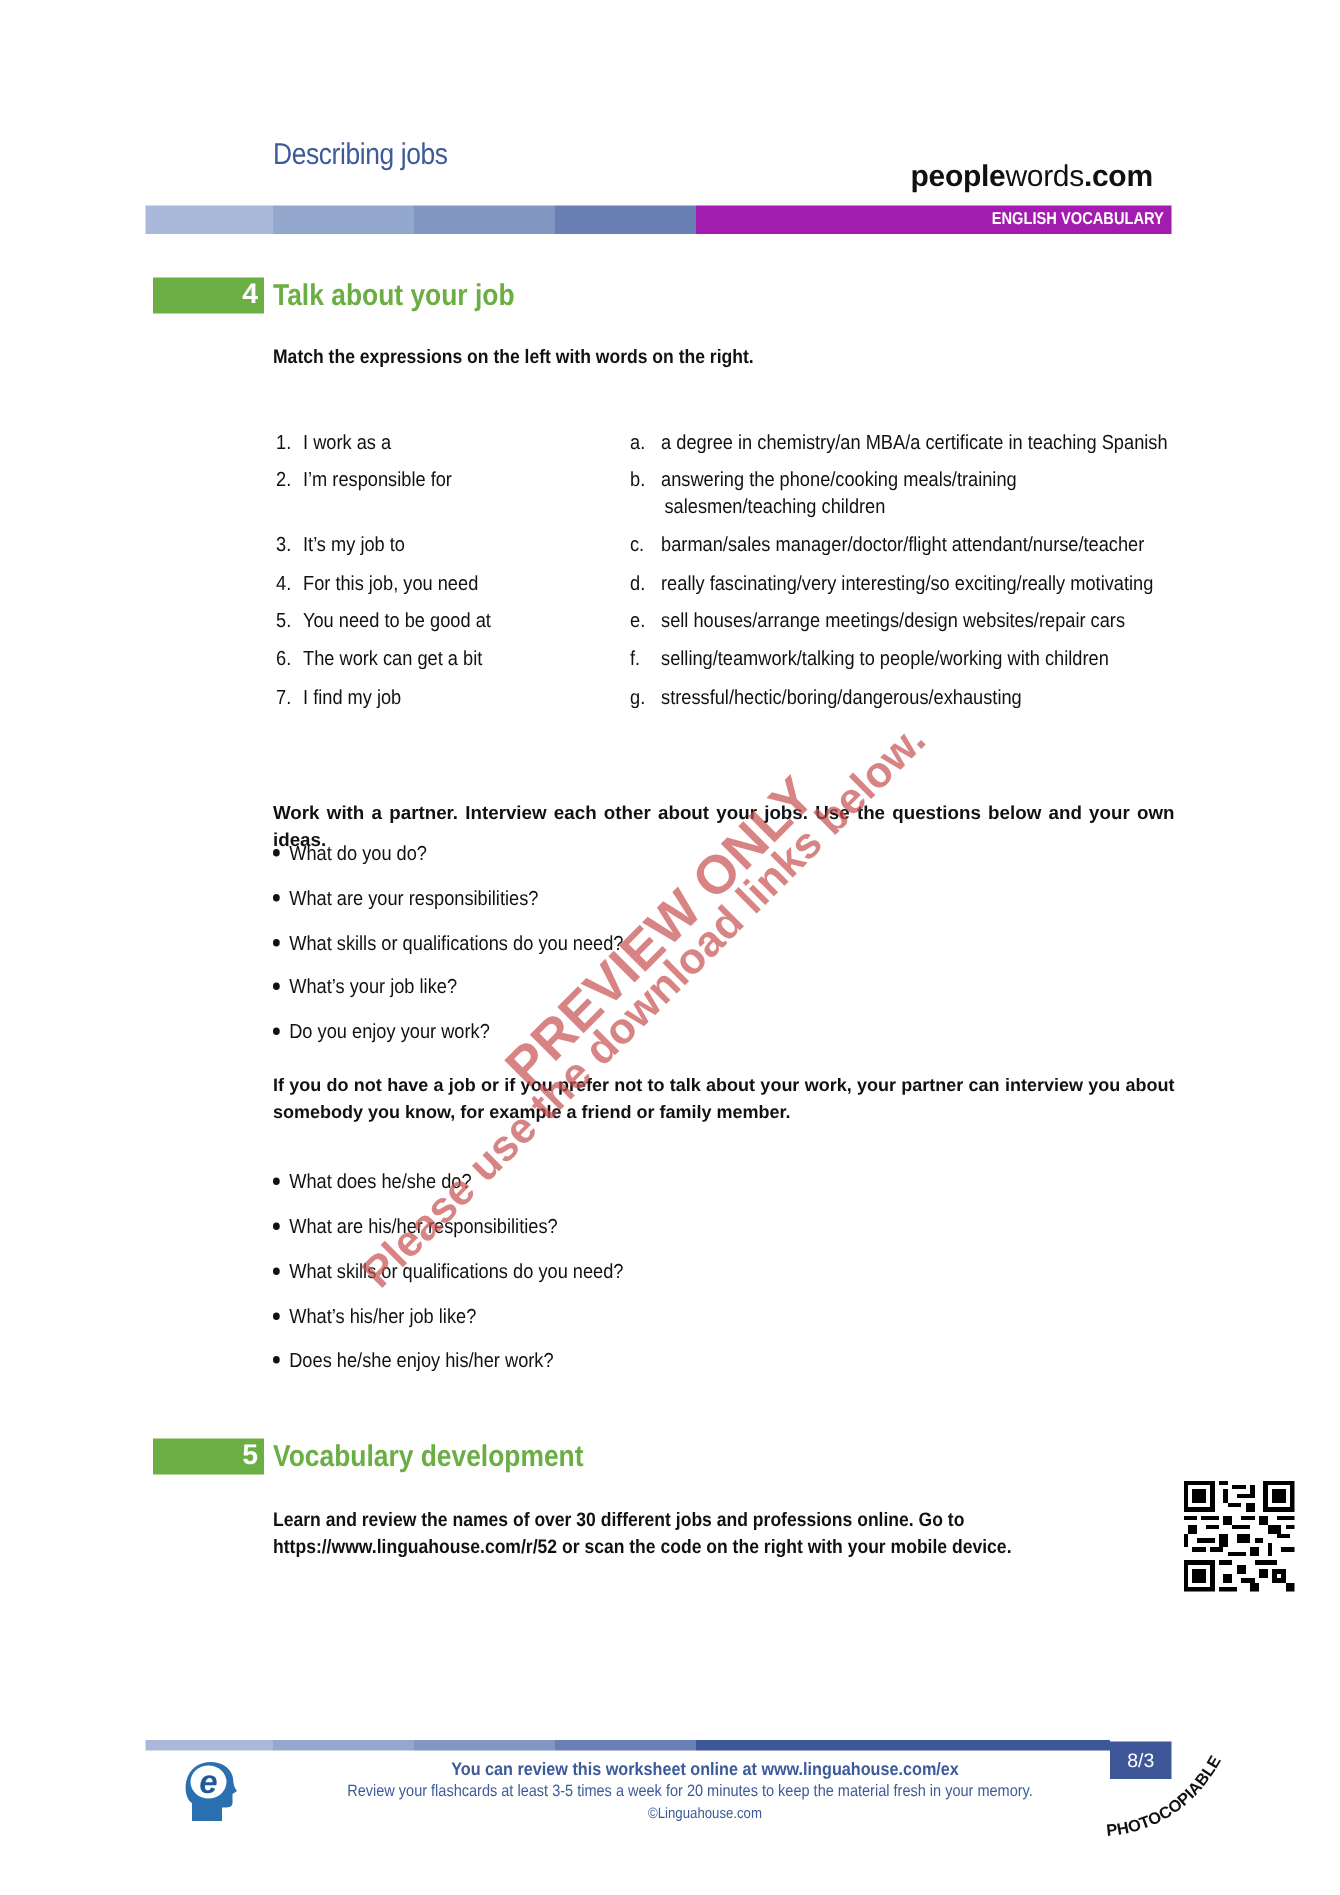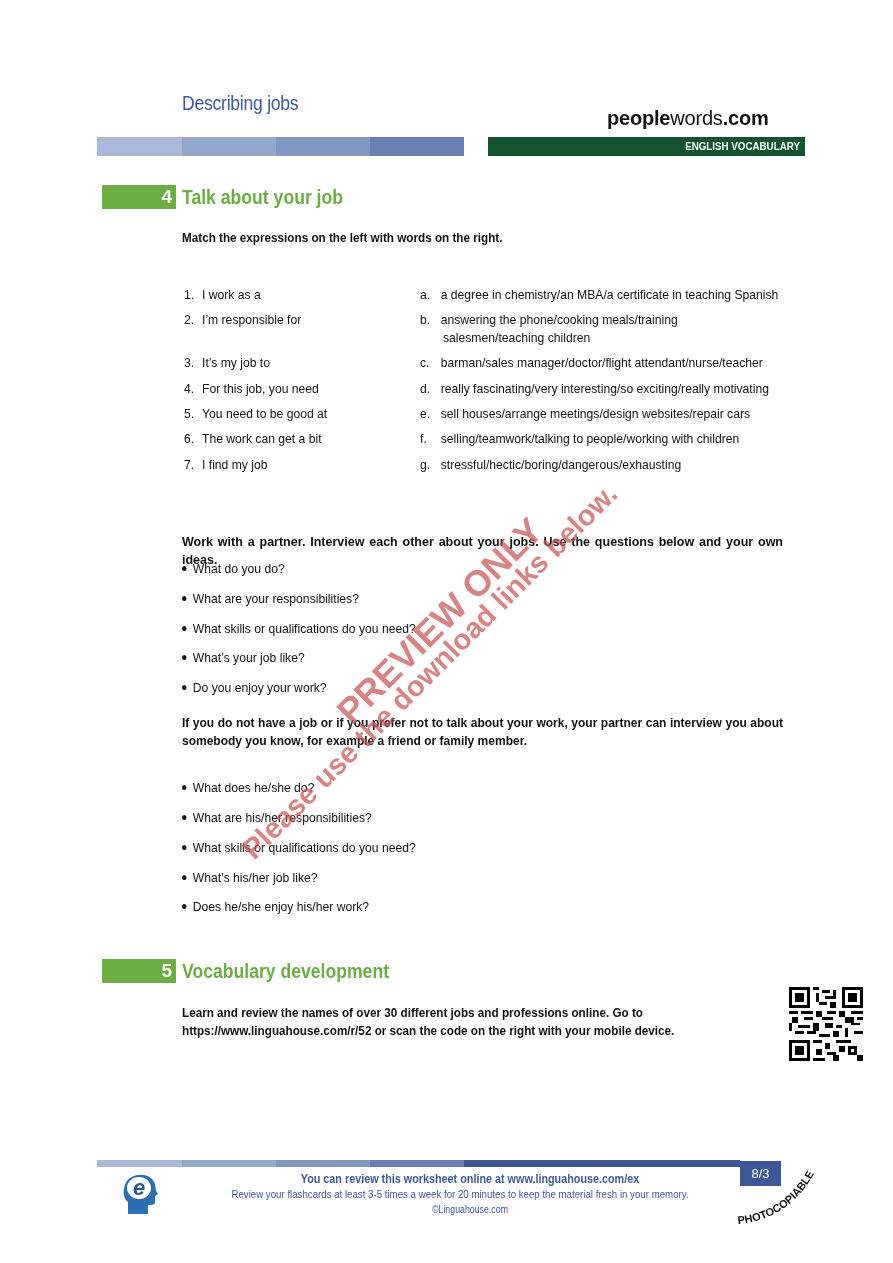--- a/index.html
+++ b/index.html
@@ -30,21 +30,21 @@
 </head>
 <body>
 
 <div class="abs title">Describing jobs</div>
 <div class="abs brand"><b>people</b><span>words</span><b>.com</b></div>
 
 <div class="abs band" style="left:97px;width:85px;background:#aab9da"></div>
 <div class="abs band" style="left:182px;width:94px;background:#94a7cc"></div>
 <div class="abs band" style="left:276px;width:94px;background:#8196c0"></div>
 <div class="abs band" style="left:370px;width:94px;background:#6a7fb3"></div>
-<div class="abs band" style="left:488px;width:317px;background:#14532d">
+<div class="abs band" style="left:464px;width:317px;background:#a21caf">
   <div class="abs band-label">ENGLISH VOCABULARY</div>
 </div>
 
 <div class="abs sec-box" style="top:185px">4</div>
 <div class="abs sec-title" style="top:185px">Talk about your job</div>
 <div class="abs instr" style="top:229px;transform:scaleX(0.9);width:auto;">Match the expressions on the left with words on the right.</div>
 
 <div>
   <div class="abs row cond" style="left:184px;top:286px"><span class="num" style="display:inline-block">1.</span><span>I work as a</span></div>
   <div class="abs row cond" style="left:184px;top:311px"><span class="num" style="display:inline-block">2.</span><span>I’m responsible for</span></div>

